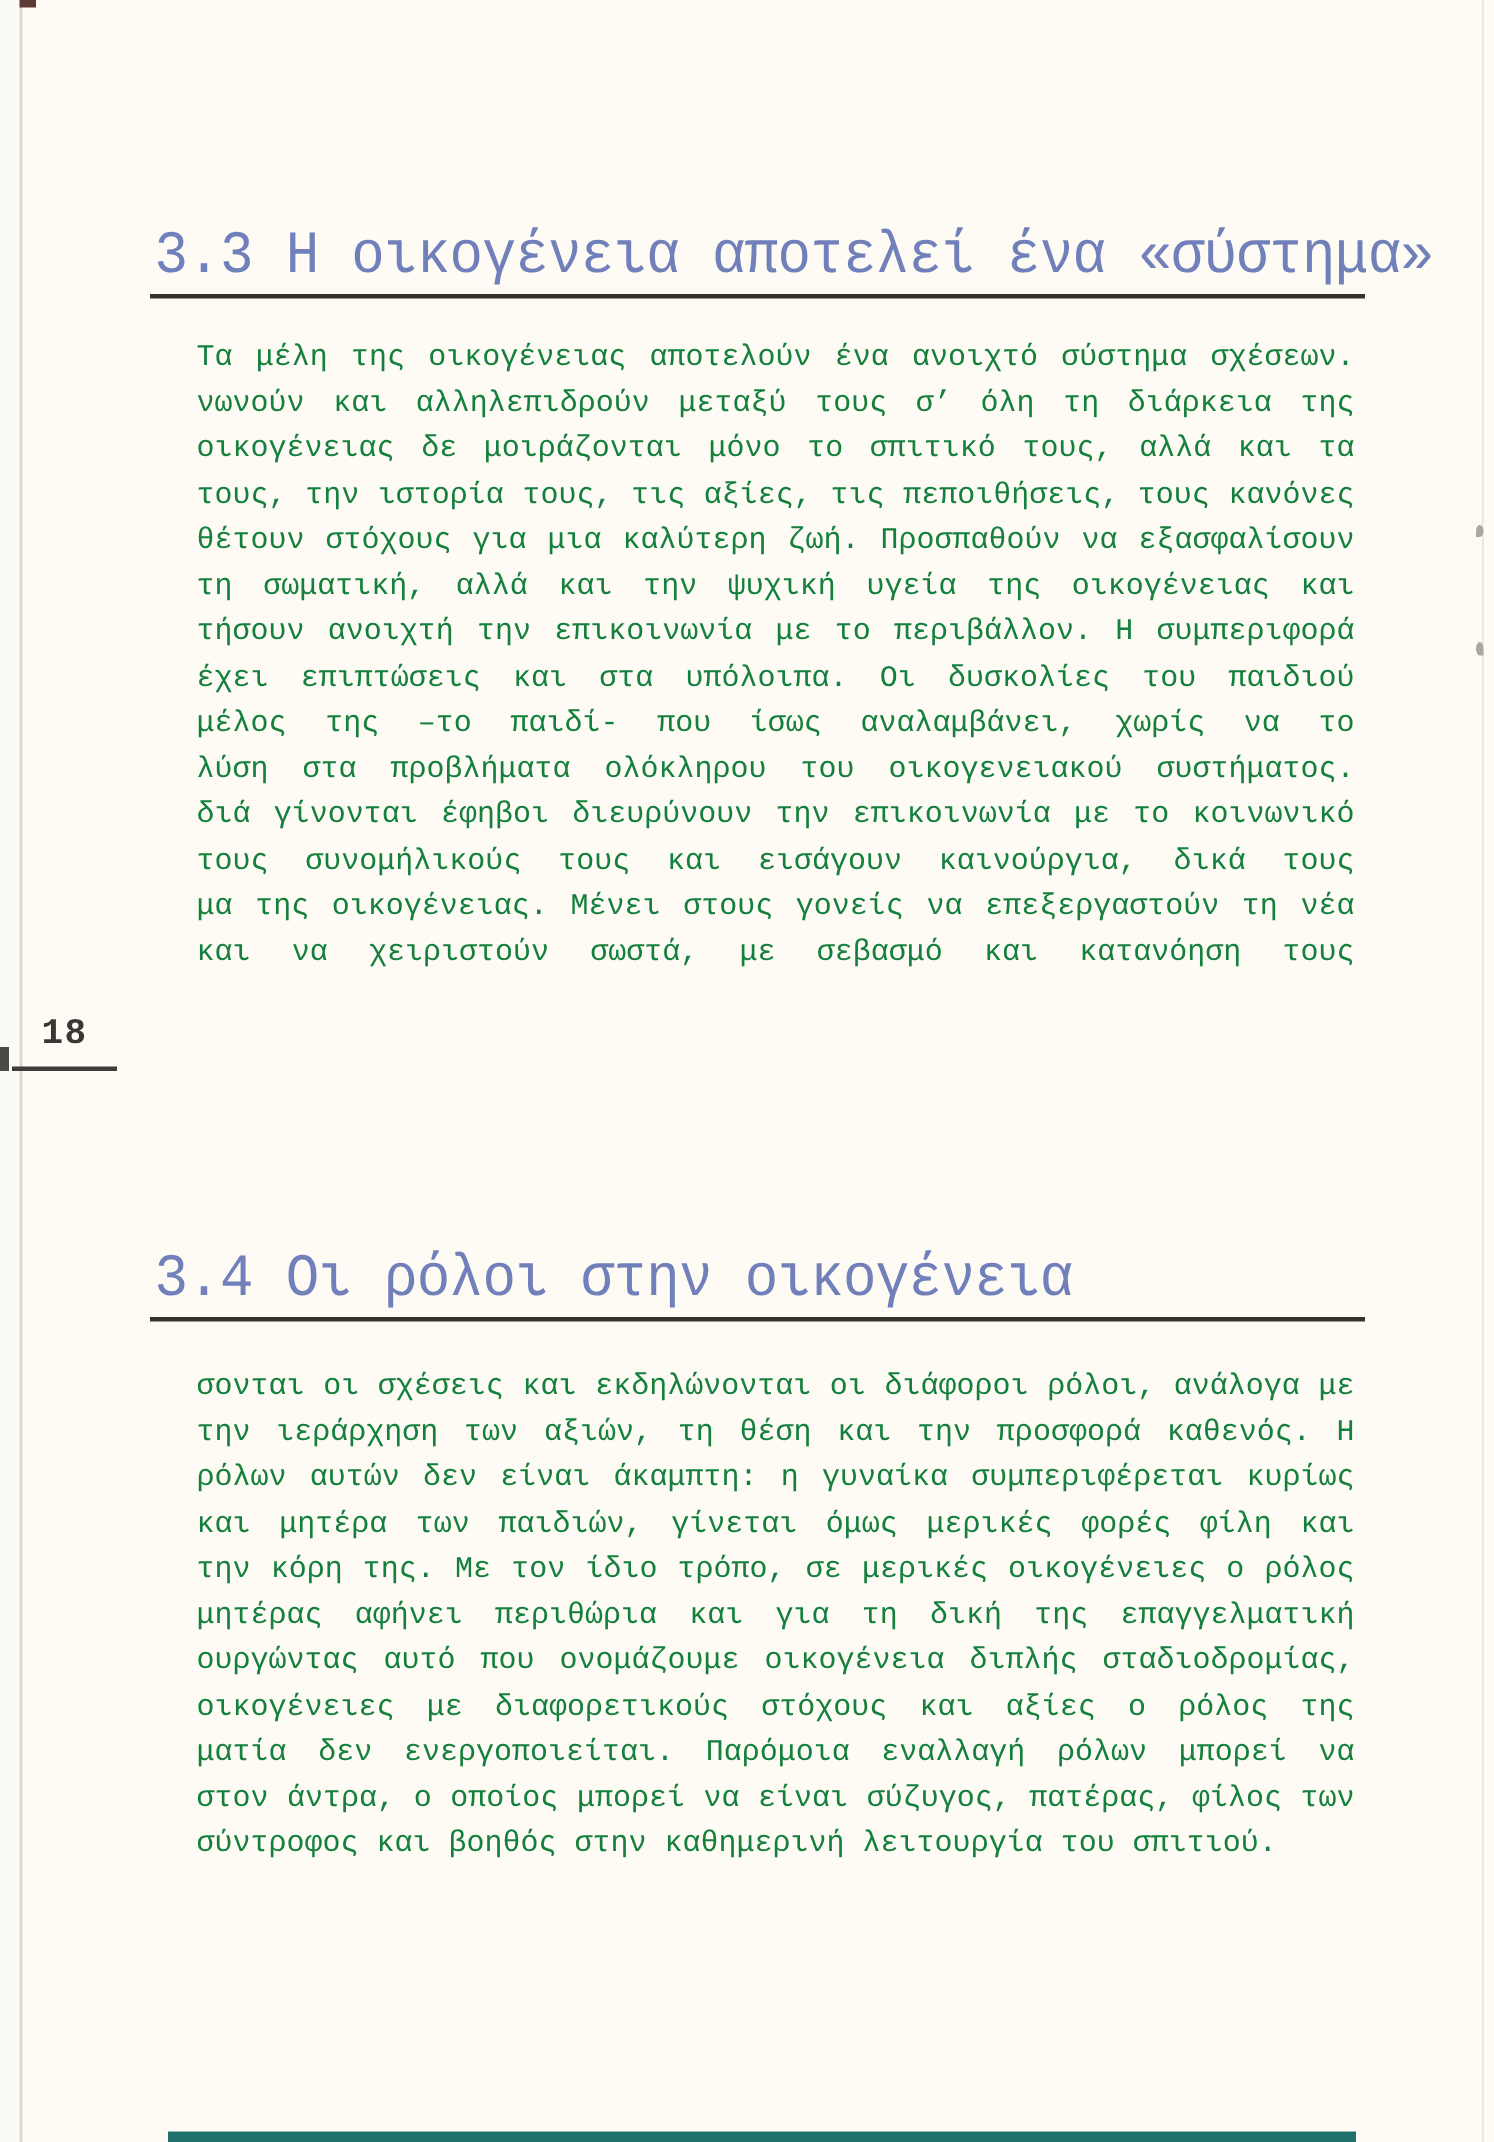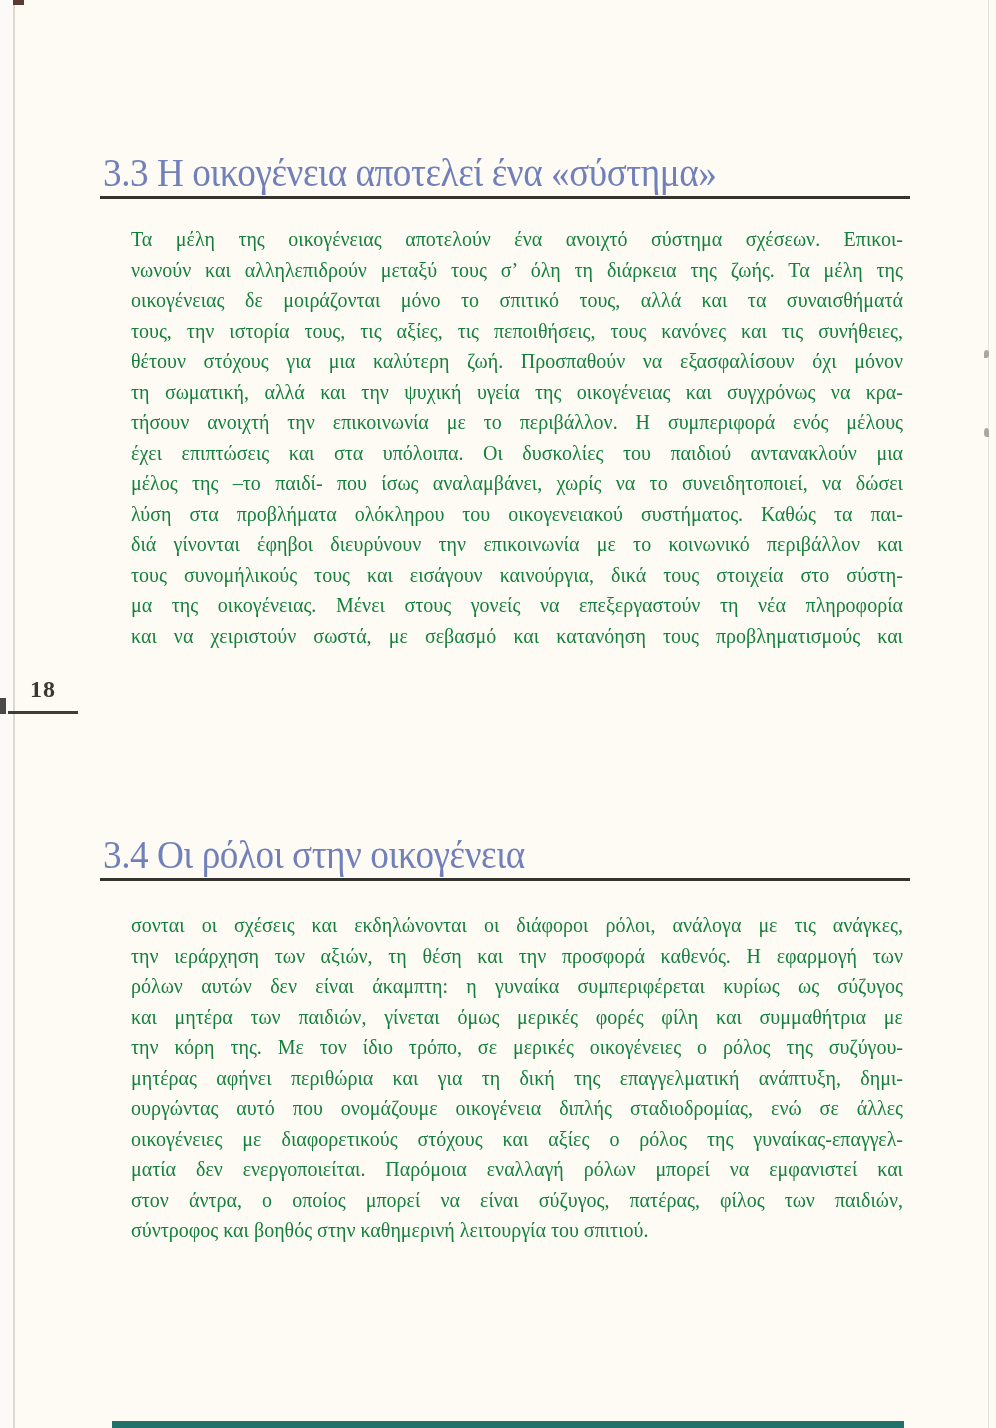--- a/index.html
+++ b/index.html
@@ -6,20 +6,21 @@
   body {
     width: 996px; height: 1428px;
     background: #ffffff;
     font-family: "Liberation Serif", "DejaVu Serif", serif;
     position: relative;
     overflow: hidden;
   }
   .page {
     position: absolute; inset: 0;
     background: #fdfbf4;
+    font-family: Liberation Mono, monospace;
   }
   
   .scan-left-line {
     position: absolute; left: 13px; top: 4px; bottom: 0;
     width: 2px; background: #dcdad0;
   }
   .scan-left-paper {
     position: absolute; left: 0; top: 0; bottom: 0; width: 13px;
     background: #fbfaf6;
   }

